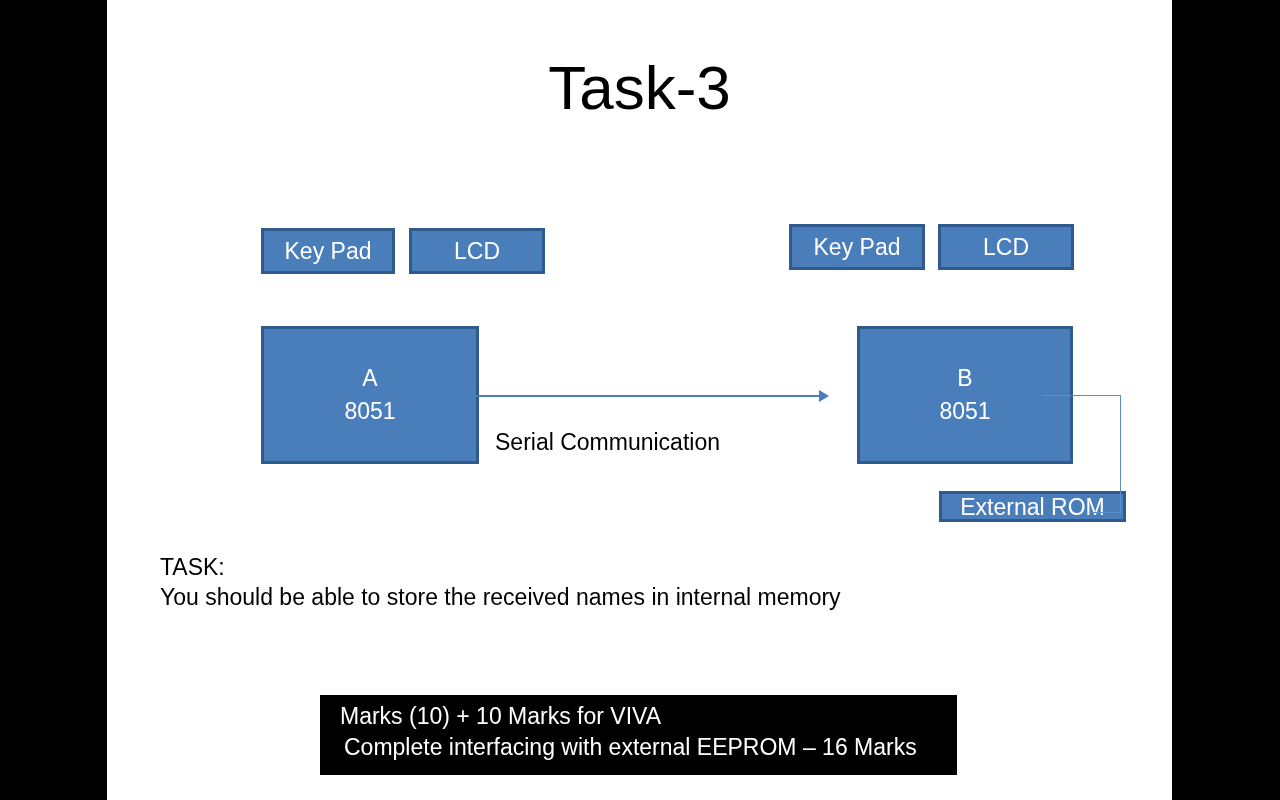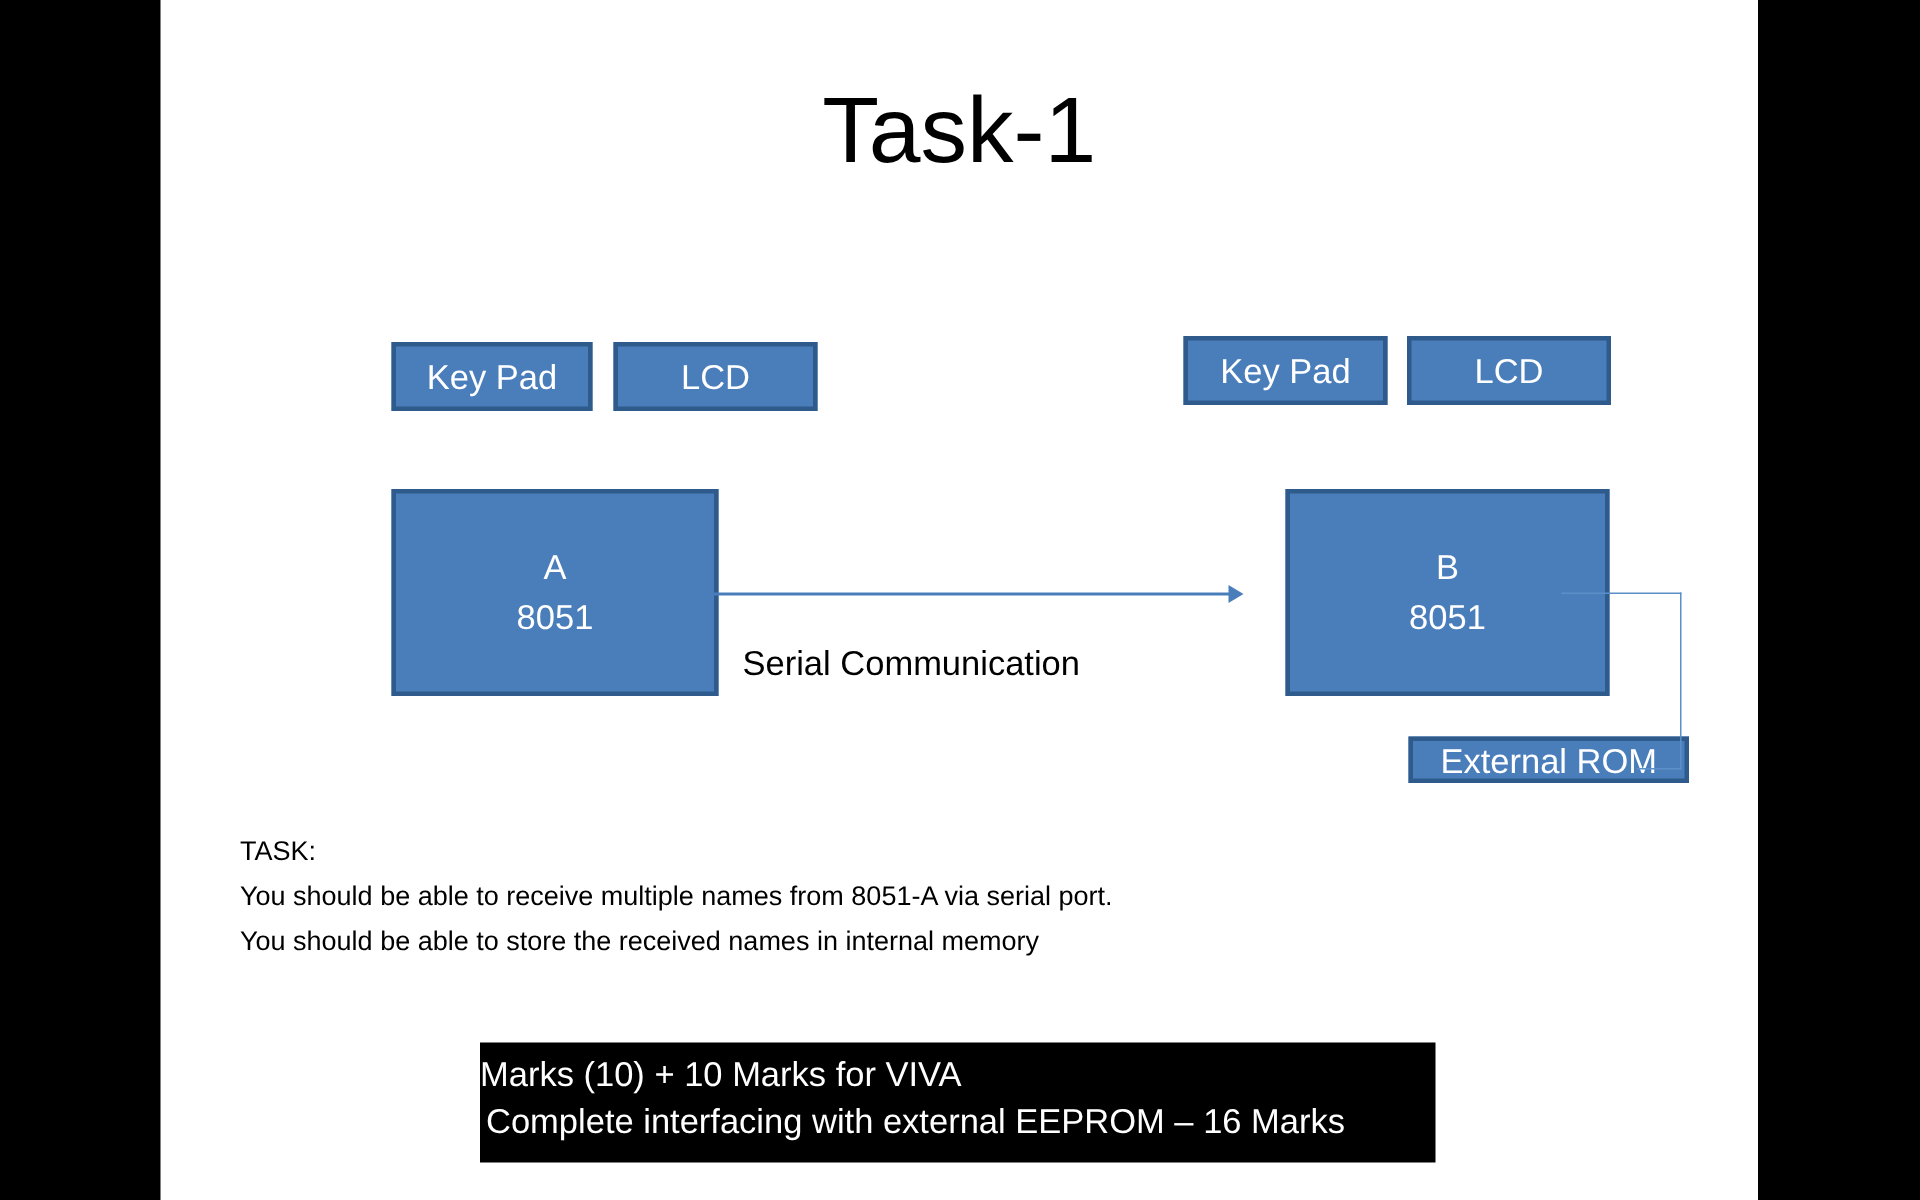--- a/index.html
+++ b/index.html
@@ -143,53 +143,53 @@
     background: #5B8FC9;
   }
 
   
   #task-block {
     position: absolute;
     left: 53px;
     top: 552px;
     width: 960px;
     color: #000000;
-    font-size: 18px;
+    font-size: 23px;
     line-height: 30px;
   }
   #task-block .tline { white-space: nowrap; }
 
   
   #marks-banner {
     position: absolute;
     left: 213px;
     top: 695px;
     width: 637px;
     height: 80px;
     background: #000000;
     color: #ffffff;
-    padding: 6px 0 0 0;
+    padding: 6px 0 0 20px;
     box-sizing: border-box;
     font-size: 23px;
     line-height: 31px;
   }
   #marks-banner .mline { white-space: nowrap; }
   #marks-line-2 { padding-left: 4px; }
 </style>
 </head>
 <body>
 
 <div id="stage">
 
   <div class="bar" id="bar-left"></div>
   <div class="bar" id="bar-right"></div>
 
   <div id="slide">
 
-    <div id="slide-title">Task-1</div>
+    <div id="slide-title">Task-3</div>
 
     <div class="blk" id="box-keypad-left">Key Pad</div>
     <div class="blk" id="box-lcd-left">LCD</div>
     <div class="blk mcu" id="box-mcu-a">A
 8051</div>
 
     <div class="blk" id="box-keypad-right">Key Pad</div>
     <div class="blk" id="box-lcd-right">LCD</div>
     <div class="blk mcu" id="box-mcu-b">B
 8051</div>
@@ -199,21 +199,20 @@
     <div id="serial-line"></div>
     <div id="serial-arrow-right"></div>
     <div id="serial-label">Serial Communication</div>
 
     <div id="elbow-h-top"></div>
     <div id="elbow-v"></div>
     <div id="elbow-h-bot"></div>
 
     <div id="task-block">
       <div class="tline">TASK:</div>
-      <div class="tline">You should be able to receive multiple names from 8051-A via serial port.</div>
       <div class="tline">You should be able to store the received names in  internal memory</div>
     </div>
 
     <div id="marks-banner">
       <div class="mline" id="marks-line-1">Marks (10) + 10 Marks for VIVA</div>
       <div class="mline" id="marks-line-2">Complete interfacing with external EEPROM – 16 Marks</div>
     </div>
 
   </div>
 </div>

